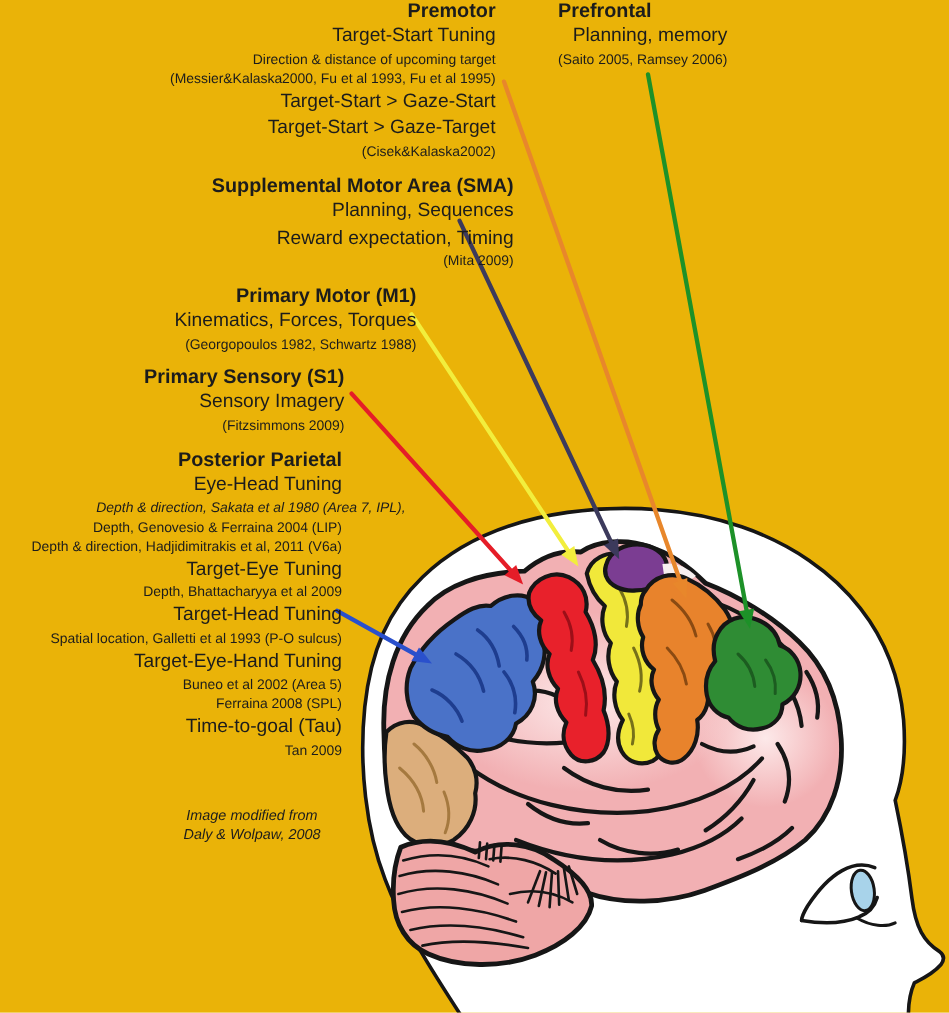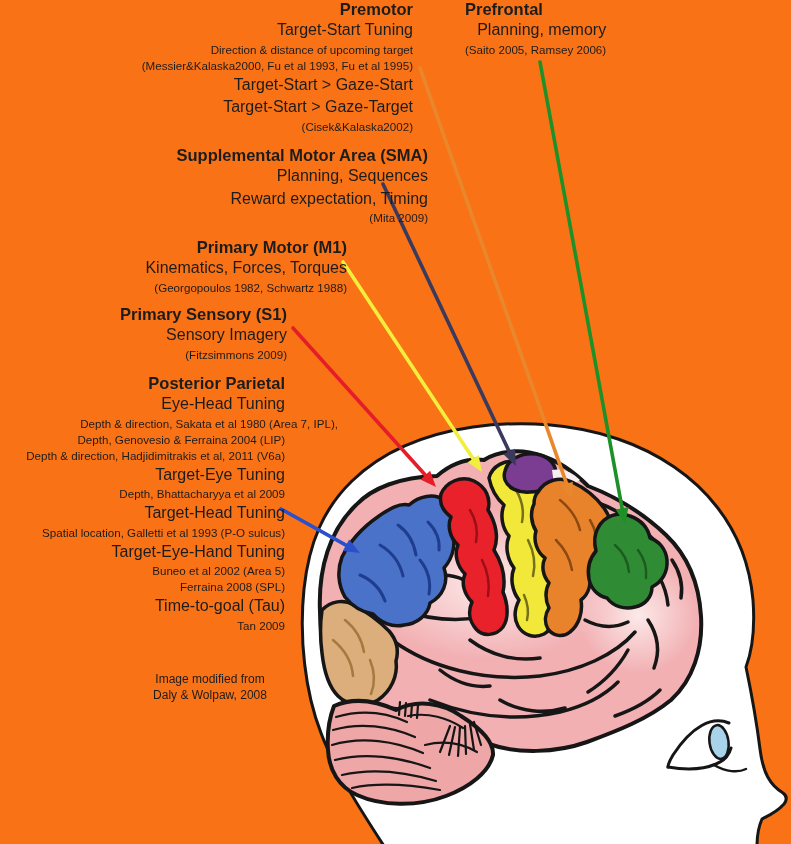--- a/index.html
+++ b/index.html
@@ -1,25 +1,25 @@
 <!DOCTYPE html>
 <html><head>
 <meta charset="utf-8">
 <style>
   html,body{margin:0;padding:0;background:#fff;}
-  .stage{position:relative;width:791px;height:844px;background:#f97316;overflow:hidden;
+  .stage{position:relative;width:791px;height:844px;background:#eab308;overflow:hidden;
          font-family:"Liberation Sans",sans-serif;color:#1c1c1c;}
   .brain-svg{position:absolute;left:0;top:0;width:791px;height:844px;}
   .block{position:absolute;text-align:right;}
   .block.left{text-align:left;}
-  .block.center{text-align:center;}
+  .block.center{text-align:center;font-style:italic;}
   .h{font-weight:bold;font-size:16.5px;line-height:19px;white-space:nowrap;}
   .l1{font-size:16px;line-height:22.5px;white-space:nowrap;text-align:right;}
   .sm{font-size:11.6px;line-height:16px;white-space:nowrap;}
-  .overhang{margin-right:-53px;}
+  .overhang{margin-right:-53px;font-style:italic;}
 </style>
 </head>
 <body>
 
 <div class="stage">
 
   <svg class="brain-svg" viewBox="0 0 791 844" xmlns="http://www.w3.org/2000/svg">
     <defs>
       <radialGradient id="hl" cx="0.5" cy="0.5" r="0.5">
         <stop offset="0" stop-color="#fdecec" stop-opacity="0.95"></stop>

